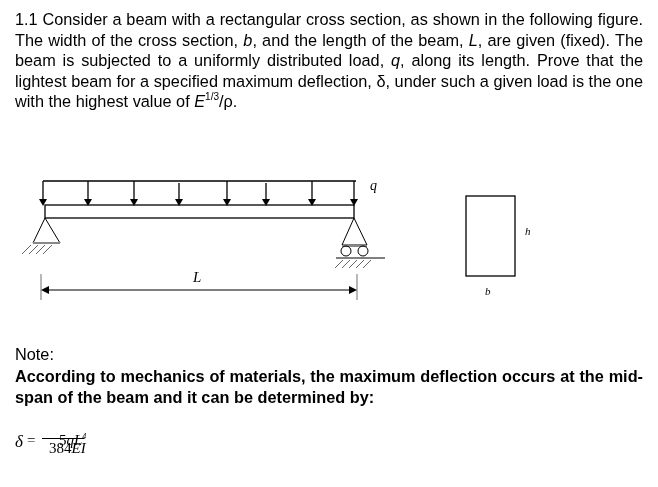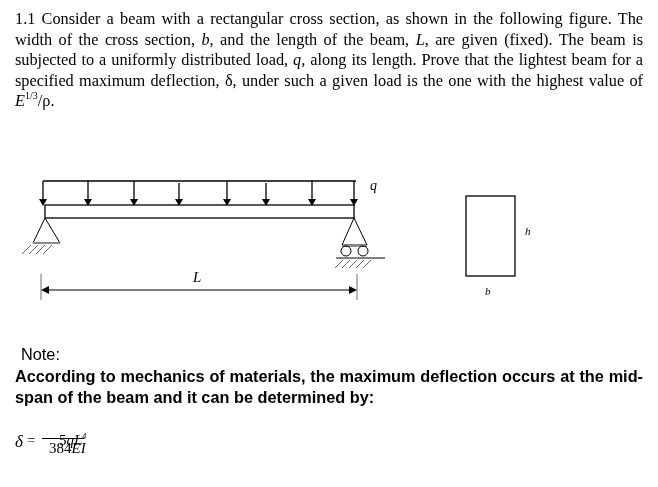--- a/index.html
+++ b/index.html
@@ -1,23 +1,23 @@
 <!DOCTYPE html>
 <html><head>
 <meta charset="utf-8">
 <style>
   html, body { margin:0; padding:0; background:#ffffff; }
   body { width:658px; height:487px; position:relative; overflow:hidden;
          font-family:"Liberation Sans", sans-serif; color:#000; }
   .para { position:absolute; left:15px; width:628px; font-size:16.3px; line-height:20.5px;
           text-align:justify; text-align-last:left; }
-  #problem { top:9px;font-family:Liberation Serif, serif; }
+  #problem { top:9px; }
   .it { font-style:italic; }
   sup { font-size:10px; vertical-align:7px; line-height:0; }
-  #note-label { position:absolute; left:21px; top:345px; font-size:16.3px; }
+  #note-label { position:absolute; left:15px; top:345px; font-size:16.3px; }
   #note-body { top:366px;font-weight:bold; }
   #figure { position:absolute; left:0; top:160px; }
   .serif-it { font-family:"Liberation Serif", serif; font-style:italic; }
   #formula { position:absolute; left:15px; top:418px; font-family:"Liberation Serif", serif; font-size:15px; }
   #formula .delta { position:absolute; left:0; top:14px; font-style:italic; font-size:17px; }
   #formula .eq { position:absolute; left:12px; top:14px; font-size:15px; }
   #formula .num { position:absolute; left:44px; top:-2px; font-style:italic; white-space:nowrap;margin-top:16px; }
   #formula .num .n { font-style:normal; }
   #formula .bar { position:absolute; left:27px; top:20px; width:42px; height:1px; background:#000; }
   #formula .den { position:absolute; left:34px; top:22px; white-space:nowrap; }

